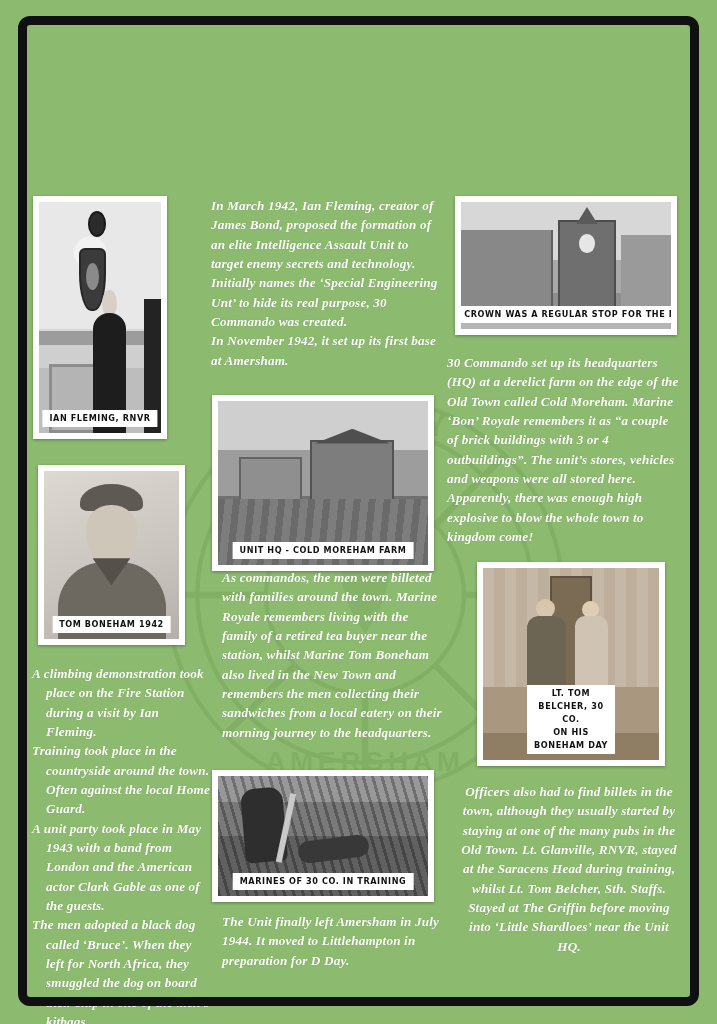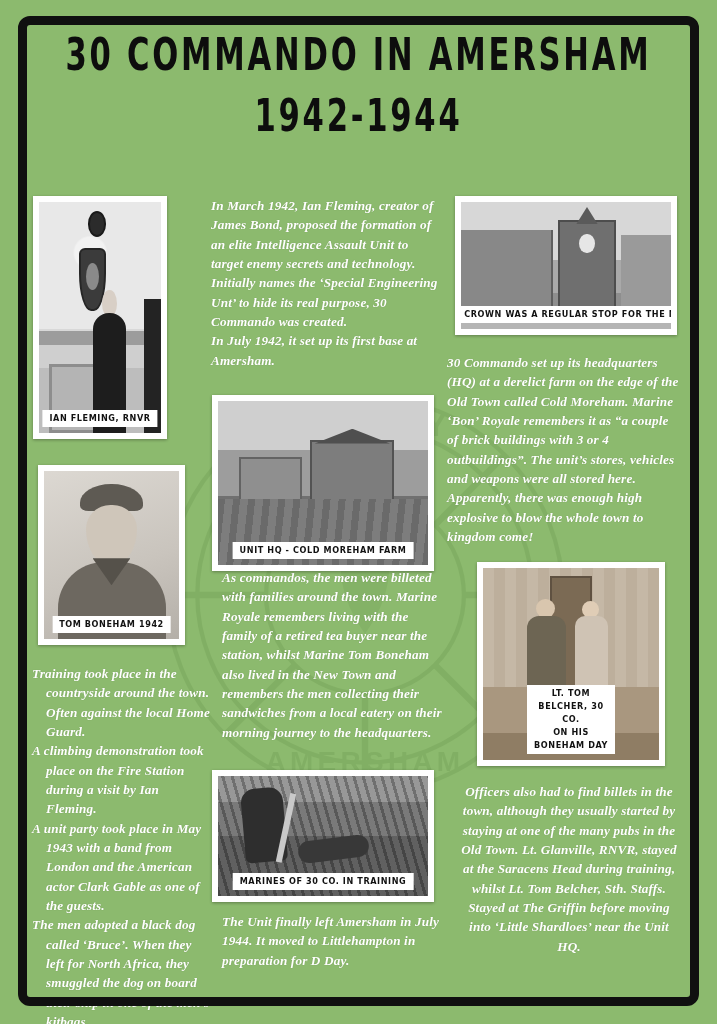--- a/index.html
+++ b/index.html
@@ -244,24 +244,20 @@
       <g fill="#6e9b52">
         <path d="M100 58 C86 74 84 96 100 118 C116 96 114 74 100 58 Z" opacity=".75"></path>
       </g>
       <text x="100" y="26" text-anchor="middle" fill="#6e9b52" font-family="Liberation Sans, sans-serif" font-size="15" font-weight="bold" letter-spacing="2">HISTORY</text>
       <text x="100" y="182" text-anchor="middle" fill="#6e9b52" font-family="Liberation Sans, sans-serif" font-size="13" font-weight="bold" letter-spacing="2">AMERSHAM</text>
     </svg>
   </div>
 
   <div id="frame"></div>
 
-  <div class="title-area">
-    <div class="title-main">30 COMMANDO IN AMERSHAM</div>
-    <div class="title-sub">1942-1944</div>
-  </div>
 
   <div class="photo" style="left:33px; top:196px; width:134px; height:243px;">
     <div class="shot">
       <div class="art art-fleming">
         <div class="fl-clock"></div>
         <div class="fl-shield"></div>
         <div class="fl-mantel"></div>
         <div class="fl-fire"></div>
         <div class="fl-door"></div>
         <div class="fl-man-h"></div>
@@ -331,34 +327,34 @@
         <div class="tr-fig1"></div>
         <div class="tr-pole"></div>
         <div class="tr-fig2"></div>
       </div>
       <div class="caption">MARINES OF 30 CO. IN TRAINING</div>
     </div>
   </div>
 
   <div class="txt" style="left:211px; top:196px; width:228px;">
     <p>In March 1942, Ian Fleming, creator of James Bond, proposed the formation of an elite Intelligence Assault Unit to target enemy secrets and technology. Initially names the ‘Special Engineering Unt’ to hide its real purpose, 30 Commando was created.</p>
-    <p>In July 1942, it set up its first base at Amersham.</p>
+    <p>In November 1942, it set up its first base at Amersham.</p>
   </div>
 
   <div class="txt" style="left:447px; top:353px; width:233px;">
     <p>30 Commando set up its headquarters (HQ) at a derelict farm on the edge of the Old Town called Cold Moreham. Marine ‘Bon’ Royale remembers it as “a couple of brick buildings with 3 or 4 outbuildings”. The unit’s stores, vehicles and weapons were all stored here. Apparently, there was enough high explosive to blow the whole town to kingdom come!</p>
   </div>
 
   <div class="txt" style="left:222px; top:568px; width:222px;">
     <p>As commandos, the men were billeted with families around the town. Marine Royale remembers living with the family of a retired tea buyer near the station, whilst Marine Tom Boneham also lived in the New Town and remembers the men collecting their sandwiches from a local eatery on their morning journey to the headquarters.</p>
   </div>
 
   <div class="txt hang" style="left:32px; top:664px; width:178px;">
+    <p>A climbing demonstration took place on the Fire Station during a visit by Ian Fleming.</p>
     <p>Training took place in the countryside around the town. Often against the local Home Guard.</p>
-    <p>A climbing demonstration took place on the Fire Station during a visit by Ian Fleming.</p>
     <p>A unit party took place in May 1943 with a band from London and the American actor Clark Gable as one of the guests.</p>
     <p>The men adopted a black dog called ‘Bruce’. When they left for North Africa, they smuggled the dog on board their ship in one of the men’s kitbags.</p>
   </div>
 
   <div class="txt" style="left:456px; top:782px; width:226px;text-align:center;">
     <p>Officers also had to find billets in the town, although they usually started by staying at one of the many pubs in the Old Town. Lt. Glanville, RNVR, stayed at the Saracens Head during training, whilst Lt. Tom Belcher, Sth. Staffs. Stayed at The Griffin before moving into ‘Little Shardloes’ near the Unit HQ.</p>
   </div>
 
   <div class="txt" style="left:222px; top:912px; width:222px;">
     <p>The Unit finally left Amersham in July 1944. It moved to Littlehampton in preparation for D Day.</p>

